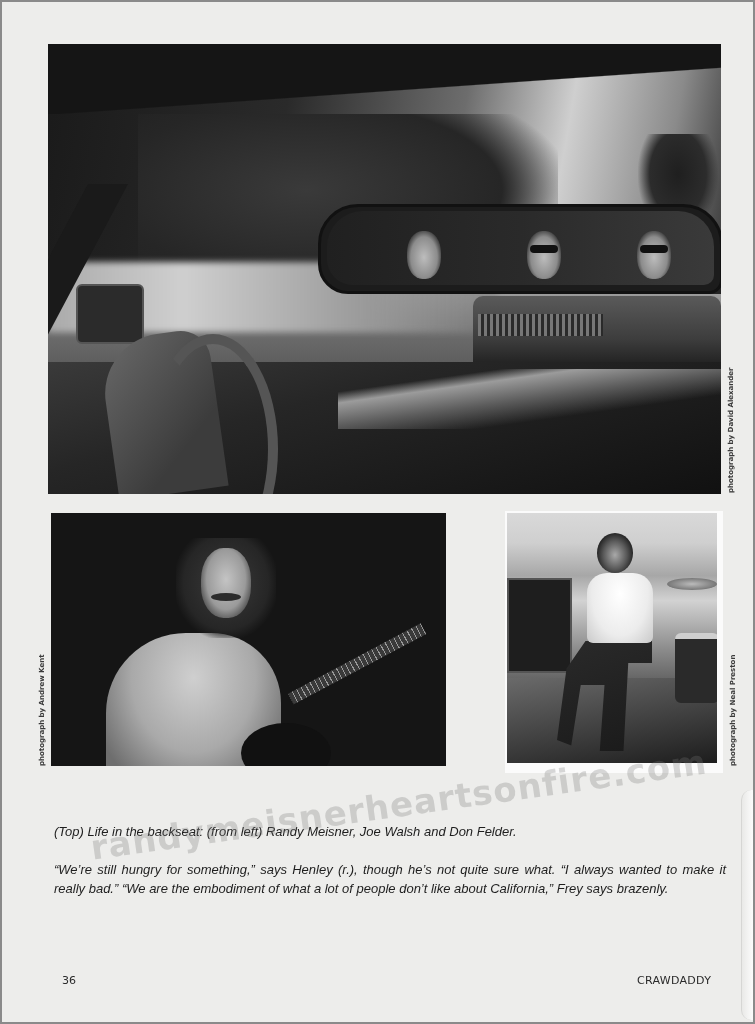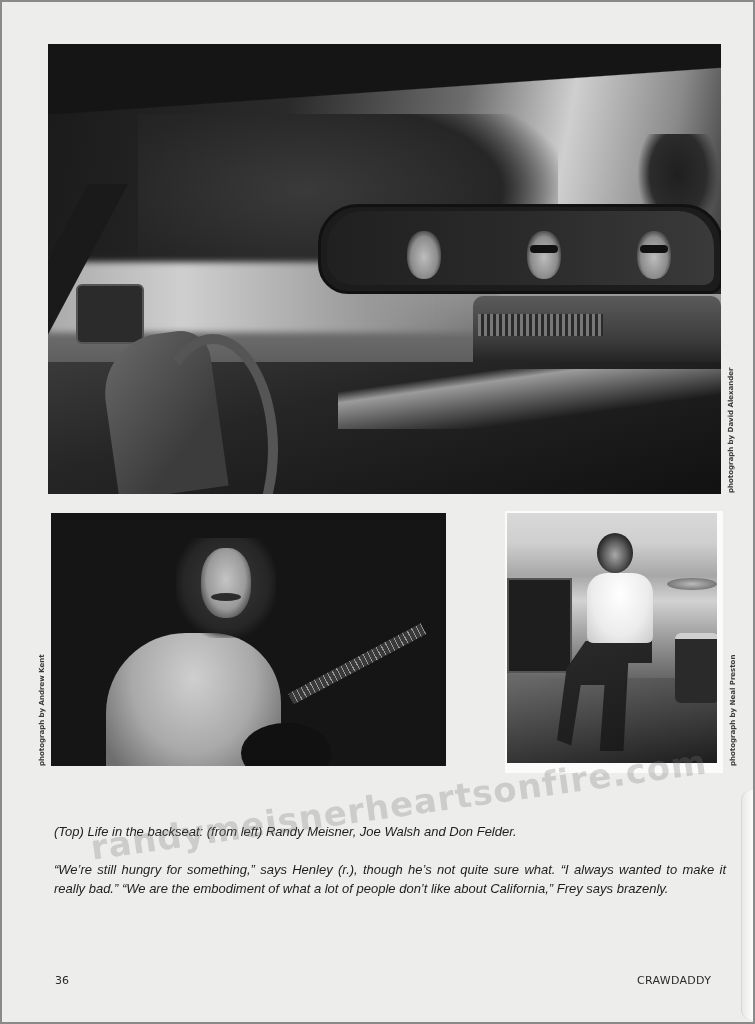--- a/index.html
+++ b/index.html
@@ -237,21 +237,21 @@
       letter-spacing: 1px;
     }
 
     
     .folio {
       position: absolute; top: 974px;
       font-family: "DejaVu Sans", sans-serif;
       font-size: 11px;
       color: #2a2a2a;
     }
-    #page-number { left: 55px; }
+    #page-number { left: 62px; }
     #magazine-name { left: 637px; letter-spacing: 0.3px; }
   </style>
 </head>
 <body>
 
 <div class="photo" id="photo-top">
   <div class="sky"></div>
   <div class="trees"></div>
   <div class="palm"></div>
   <div class="roof"></div>

